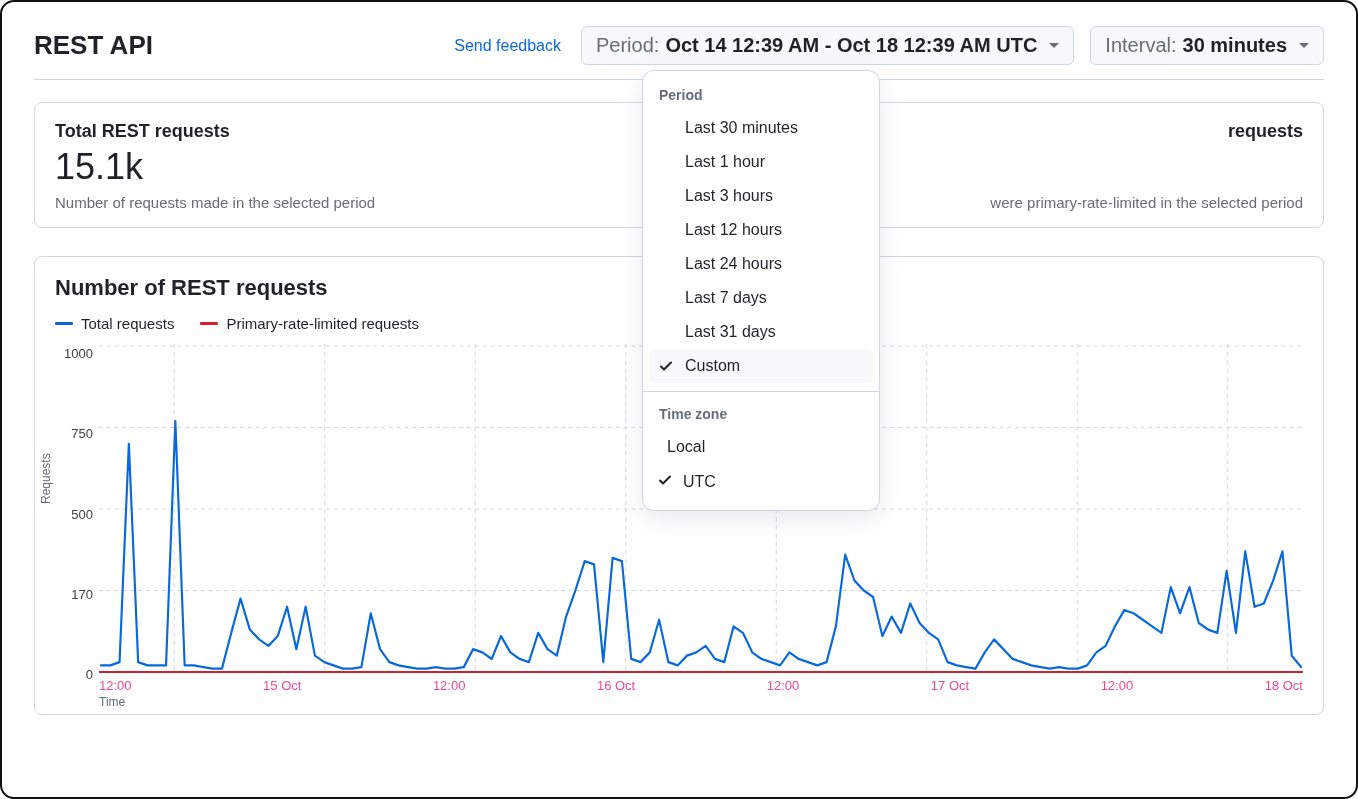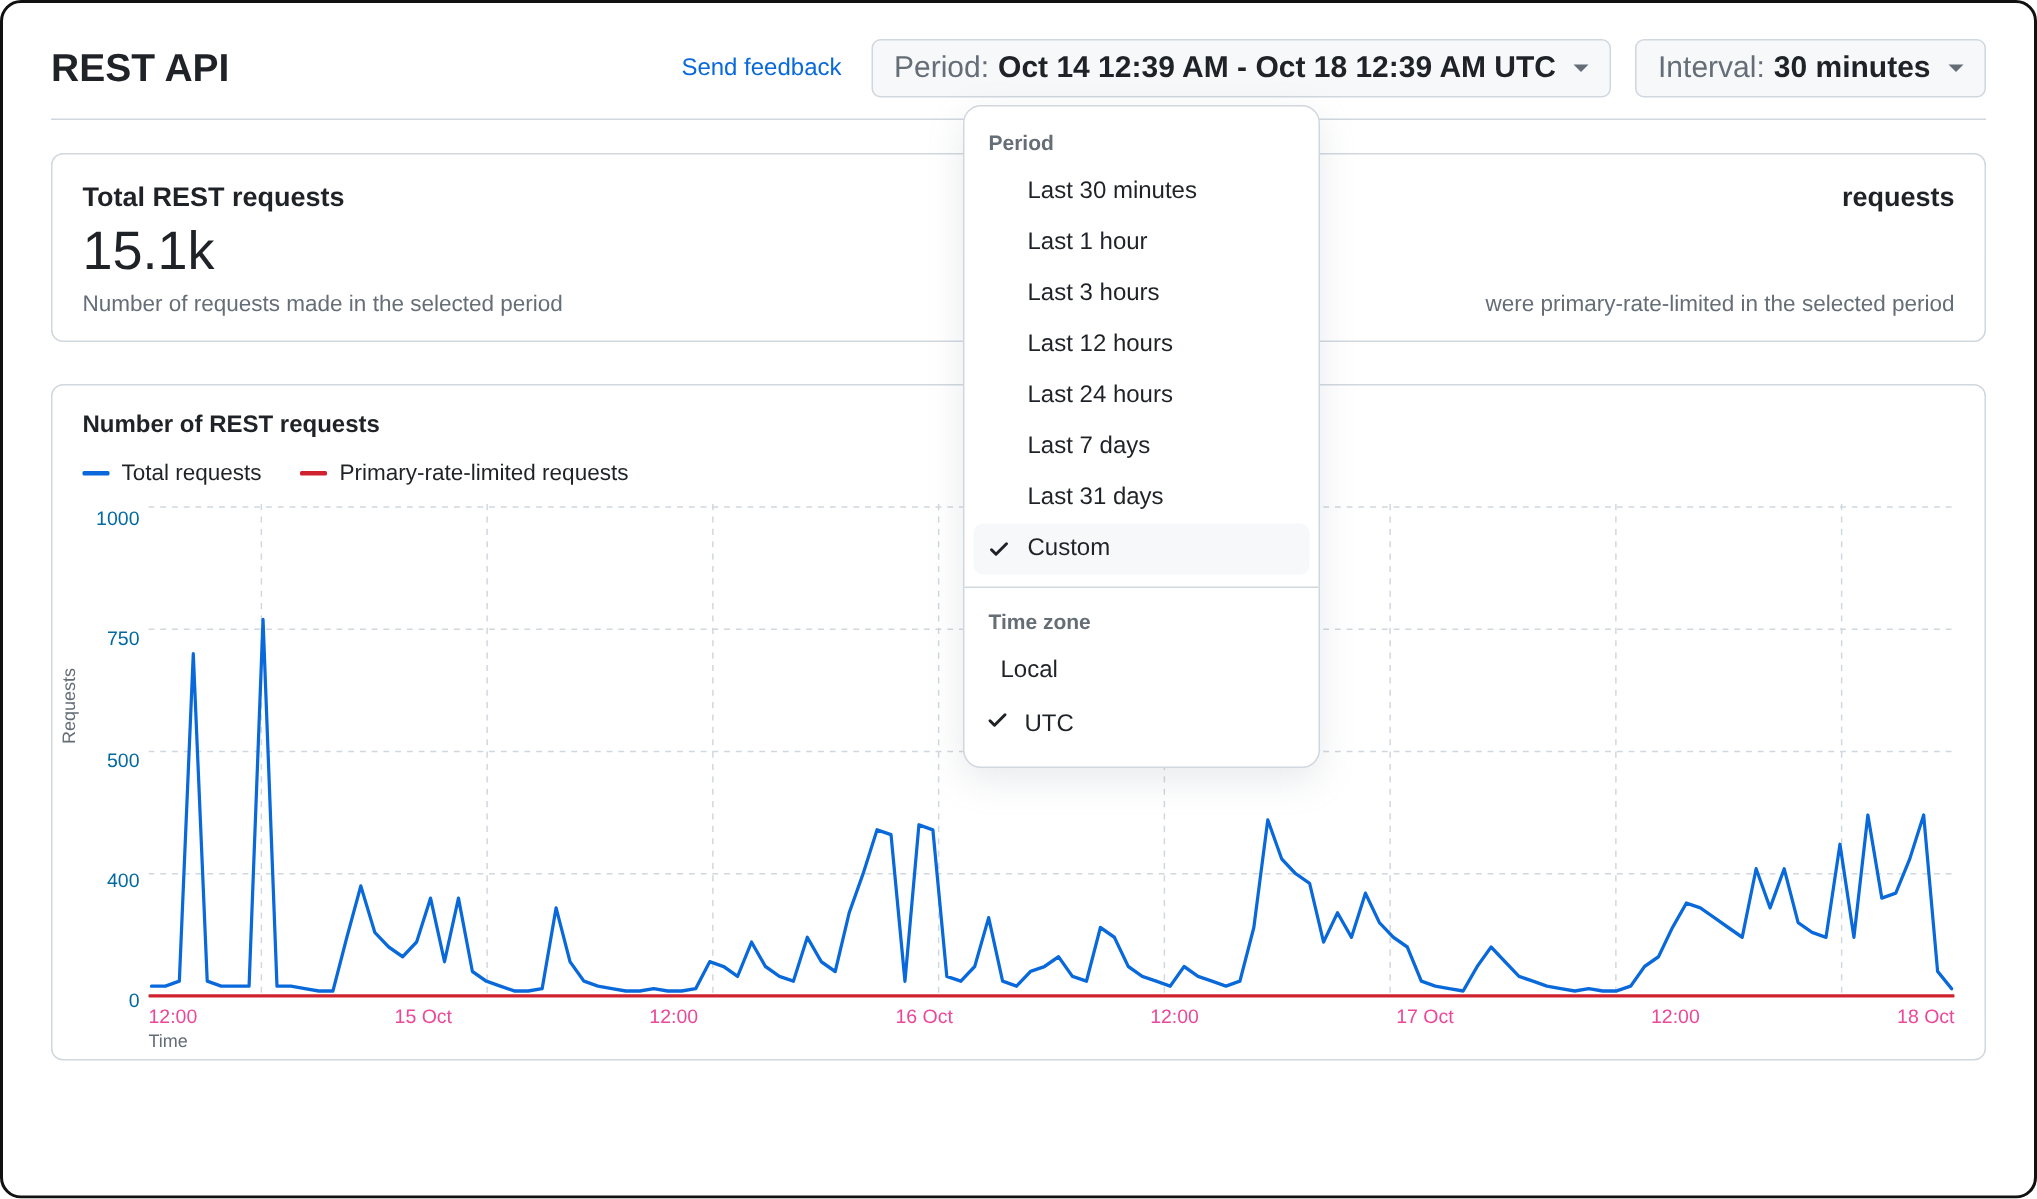--- a/index.html
+++ b/index.html
@@ -73,35 +73,35 @@
   }
   .card h3 { margin: 0 0 4px 0; font-size: 18px; font-weight: 700; }
   .card .big { font-size: 36px; font-weight: 400; margin: 4px 0 6px 0; color:#1f2328; }
   .card .sub { color: #656d76; font-size: 15px; }
   .chart-card {
     margin-top: 28px;
     border: 1px solid #d0d7de;
     border-radius: 8px;
     padding: 18px 20px 10px 20px;
   }
-  .chart-title { font-size: 16px; font-weight: 700; margin-bottom: 14px; }
+  .chart-title { font-size: 22px; font-weight: 700; margin-bottom: 14px; }
   .legend { display: flex; gap: 26px; font-size: 15px; margin-bottom: 12px;}
   .legend-item { display:flex; align-items:center; gap:8px;}
   .swatch { width: 18px; height: 3px; border-radius: 1px; }
   .sw-blue { background:#0969da; }
   .sw-red  { background:#cf222e; }
   .chart-area { position: relative; height: 360px; display:flex; }
   .yaxis {
     width: 44px;
     display: flex;
     flex-direction: column;
     justify-content: space-between;
     text-align: right;
     font-size: 13px;
-    color: #0369a1;
+    color: #404040;
     padding: 2px 6px 22px 0;
   }
   .ylabel {
     position:absolute;
     left:-16px; top:50%;
     transform: rotate(-90deg) translateX(20px);
     transform-origin: left top;
     font-size: 12px;
     color:#656d76;
   }
@@ -195,21 +195,21 @@
         <span>Primary-rate-limited requests</span>
       </div>
     </div>
 
     <div class="chart-area">
       <span class="ylabel">Requests</span>
       <div class="yaxis" id="yaxis">
           <div>1000</div>
           <div>750</div>
           <div>500</div>
-          <div>400</div>
+          <div>170</div>
           <div>0</div>
         </div>
       <div class="plot">
         <svg class="chart" id="chartsvg" viewBox="0 0 1230 320" preserveAspectRatio="none">
             <g class="grid">
               <line x1="0" y1="318" x2="1230" y2="318"></line>
               <line x1="0" y1="239" x2="1230" y2="239"></line>
               <line x1="0" y1="160" x2="1230" y2="160"></line>
               <line x1="0" y1="81" x2="1230" y2="81"></line>
               <line x1="0" y1="2" x2="1230" y2="2"></line>

